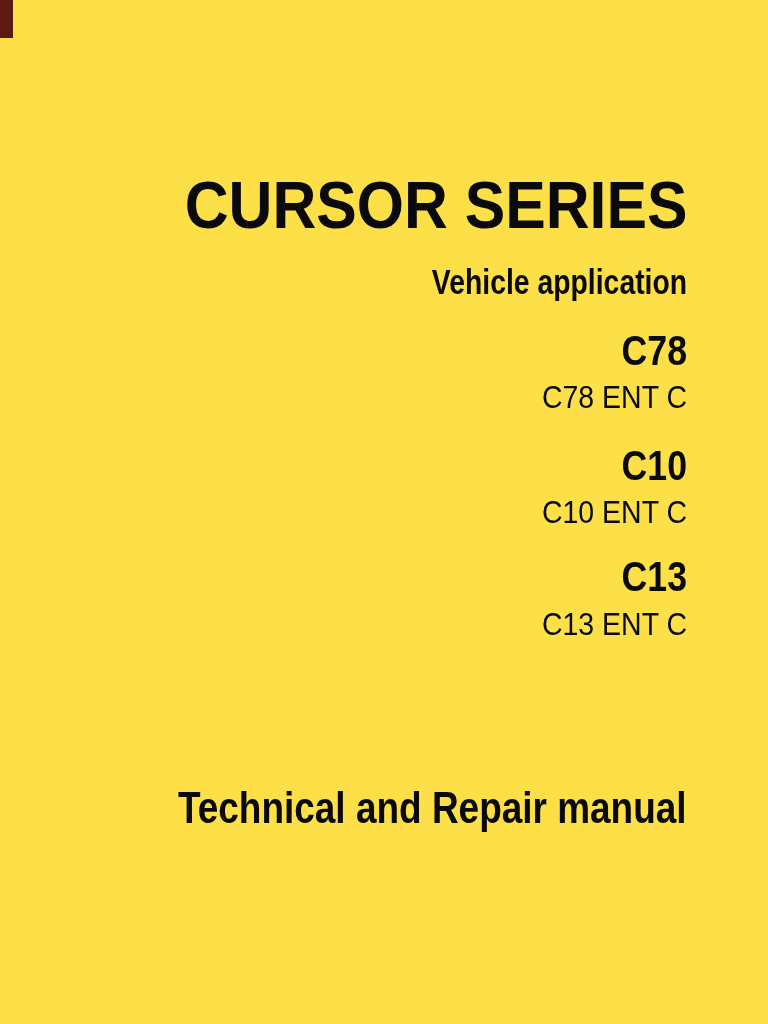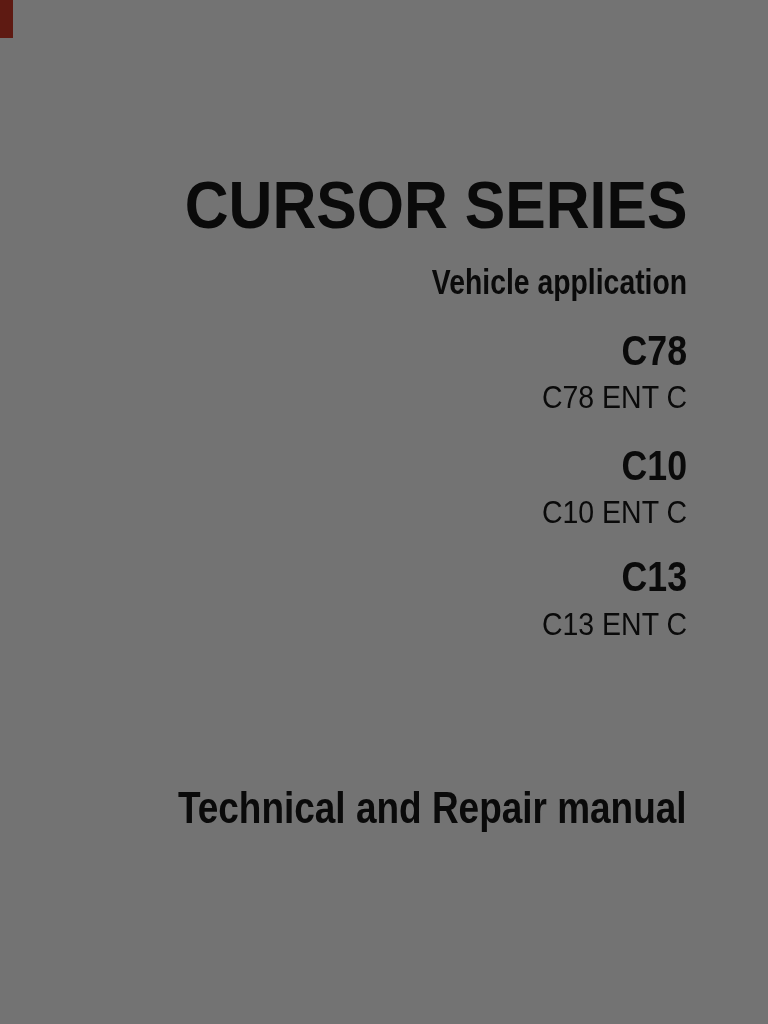--- a/index.html
+++ b/index.html
@@ -4,21 +4,21 @@
 <style>
   html, body {
     margin: 0;
     padding: 0;
     background: #ffffff;
   }
   .page {
     position: relative;
     width: 768px;
     height: 1024px;
-    background: #737373;
+    background: #fde047;
     overflow: hidden;
     font-family: "Liberation Sans", "DejaVu Sans", sans-serif;
     color: #0a0a0a;
   }
   .corner-marker {
     position: absolute;
     left: 0;
     top: 0;
     width: 13px;
     height: 38px;

